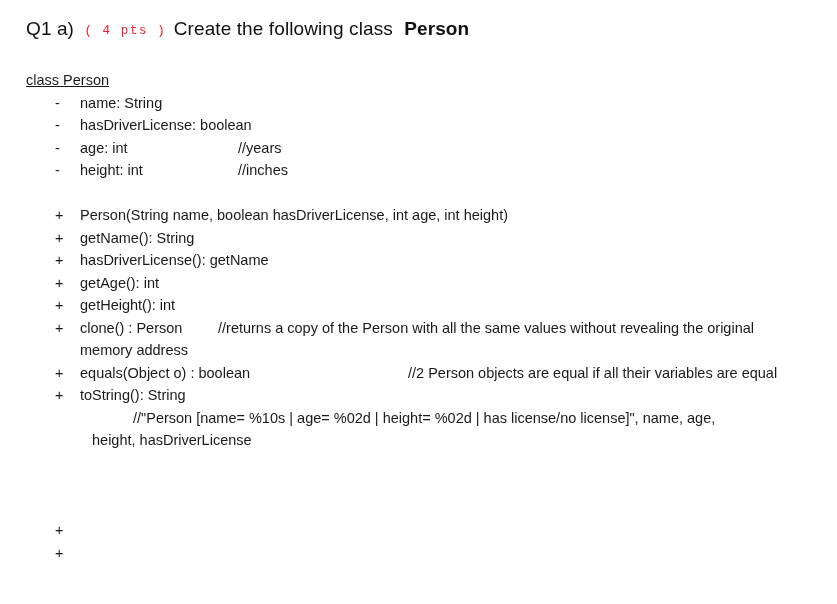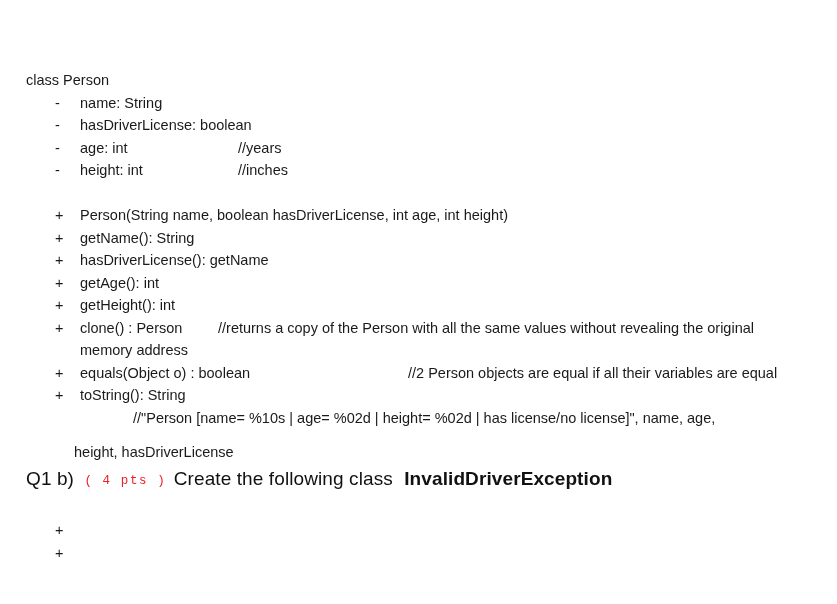--- a/index.html
+++ b/index.html
@@ -61,21 +61,21 @@
   #q1b-heading { top: 468px; }
 
   
   .class-block {
     position: absolute;
     left: 26px;
     font-size: 14.5px;
     line-height: 22.5px;
     color: #1a1a1a;
   }
-  #person-block { top: 69px; }
+  #person-block { top: 69px; text-decoration: underline; }
   #exception-block { top: 519px; }
 
   .class-decl {
     position: relative;
     white-space: nowrap;
   }
 
   .member-row {
     position: relative;
     height: 22.5px;
@@ -124,30 +124,35 @@
     left: 107px;
     top: 0;
   }
   .format-tail {
     position: relative;
     height: 22.5px;
     white-space: nowrap;
   }
   .format-tail .tail-text {
     position: absolute;
-    left: 48px;
-    top: 0;
-    margin-top: 12px;
+    left: 66px;
+    top: 0;
   }
 </style>
 </head>
 <body>
 
 <div class="page">
 
+  <div class="q-heading" id="q1a-heading">
+    <span class="q-label">Q1 a)</span>
+    <span class="q-pts">( 4 pts )</span>
+    <span class="q-text">Create the following class</span>
+    <span class="q-gap"></span><span class="q-class">Person</span>
+  </div>
 
   <div class="class-block" id="person-block">
 
     <div class="class-decl">class Person</div>
 
     <div class="member-row">
       <span class="sign">-</span>
       <span class="member-text">name: String</span>
     </div>
     <div class="member-row">
@@ -206,29 +211,23 @@
     </div>
     <div class="format-row">
       <span class="format-text">//"Person [name= %10s | age= %02d | height= %02d | has license/no license]", name, age,</span>
     </div>
     <div class="format-tail">
       <span class="tail-text">height, hasDriverLicense</span>
     </div>
 
   </div>
 
-  <div class="q-heading" id="q1b-heading">
-    <span class="q-label">Q1 b)</span>
-    <span class="q-pts">( 4 pts )</span>
-    <span class="q-text">Create the following class</span>
-    <span class="q-gap"></span><span class="q-class">InvalidDriverException</span>
+
+  <div class="class-block" id="exception-block">
+    <div class="member-row">
+      <span class="sign">+</span>
+    </div>
+    <div class="member-row">
+      <span class="sign">+</span>
+    </div>
   </div>
 
-  <div class="class-block" id="exception-block">
-    <div class="member-row">
-      <span class="sign">+</span>
-    </div>
-    <div class="member-row">
-      <span class="sign">+</span>
-    </div>
-  </div>
-
 </div>
 
 </body></html>

